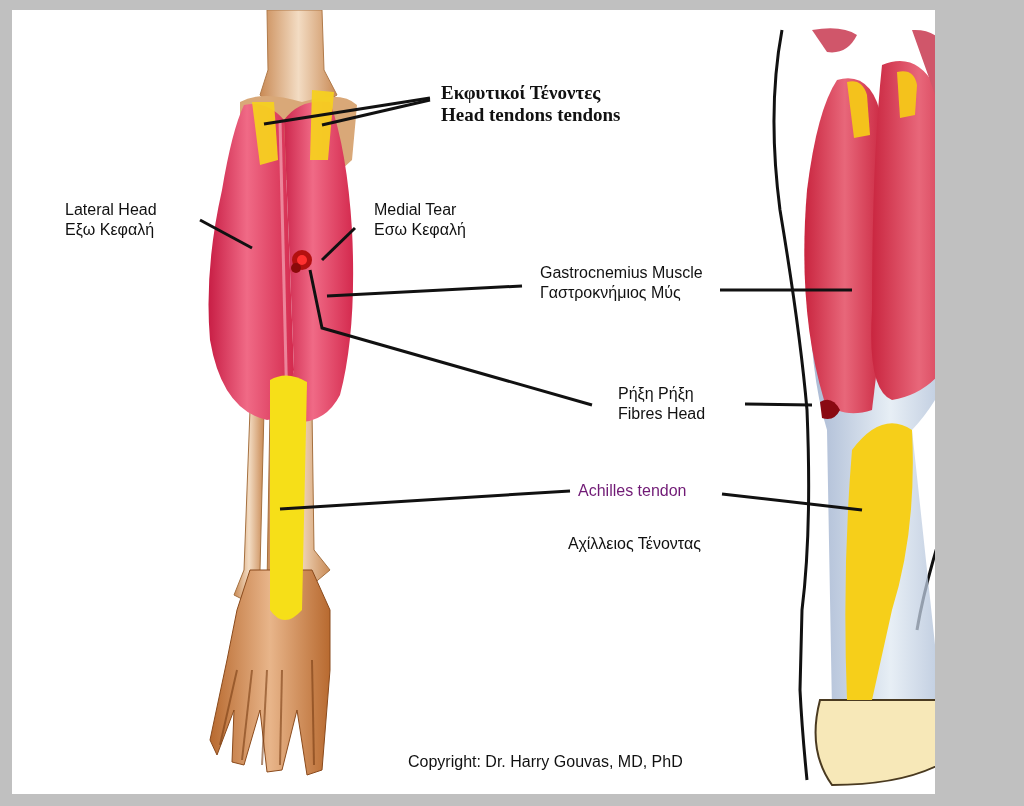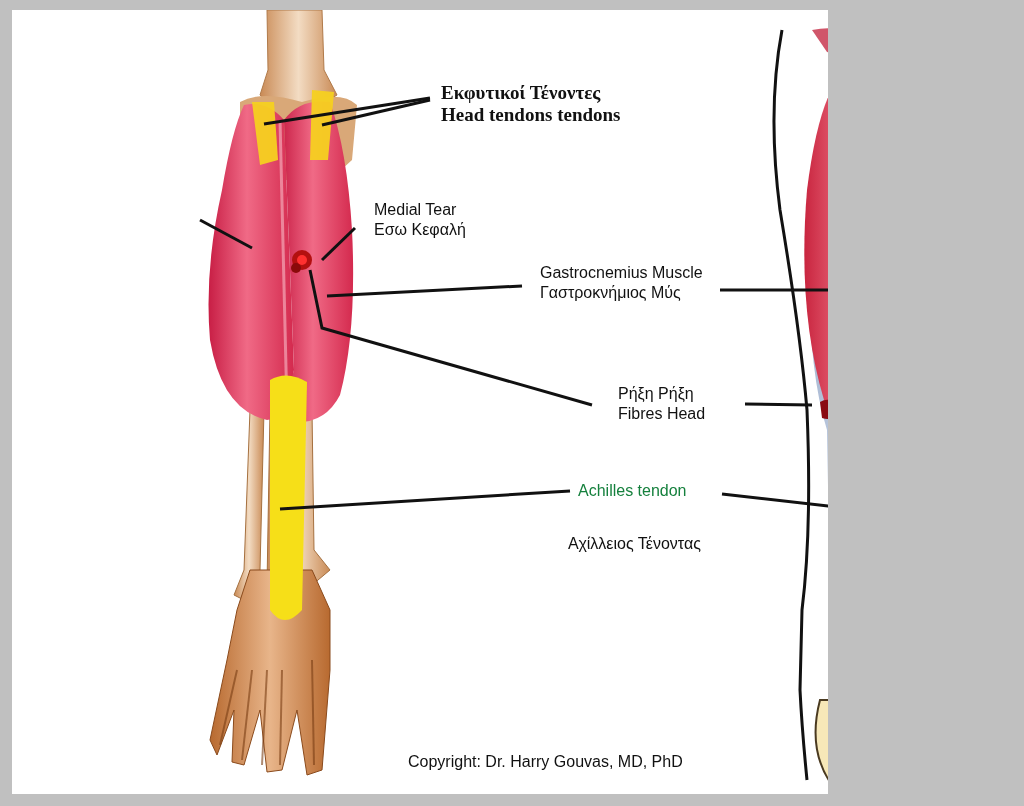--- a/index.html
+++ b/index.html
@@ -1,22 +1,22 @@
 <!DOCTYPE html>
 <html><head>
 <meta charset="utf-8">
 <style>
   html, body { margin: 0; padding: 0; }
   body { width: 1024px; height: 806px; background: #c0c0c0; position: relative; overflow: hidden; }
-  .frame { position: absolute; left: 12px; top: 10px; width: 816px; height: 784px; background: #ffffff; overflow: hidden; }
+  .frame { position: absolute; left: 12px; top: 10px; width: 923px; height: 784px; background: #ffffff; overflow: hidden; }
   .art { position: absolute; left: 0; top: 0; }
   .lbl { position: absolute; white-space: nowrap; color: #111; }
   .sans { font-family: "Liberation Sans", sans-serif; font-size: 16px; line-height: 20px; }
   .serif { font-family: "Liberation Serif", serif; font-weight: bold; font-size: 19px; line-height: 22px; }
-  .grey { color: #15803d; }
+  .grey { color: #701a75; }
 </style>
 </head>
 <body>
 
 <div class="frame">
 
   <svg class="art" width="1000" height="784" viewBox="0 0 1000 784">
     <defs>
       <linearGradient id="muscleL" x1="0" x2="1" y1="0" y2="0">
         <stop offset="0" stop-color="#c81e45"></stop>
@@ -114,20 +114,24 @@
       <line x1="558" y1="481" x2="268" y2="499"></line>
       <line x1="710" y1="484" x2="850" y2="500"></line>
     </g>
   </svg>
 
   <div class="lbl serif" style="left:429px; top:72px;">
     <div>Εκφυτικοί Τένοντες</div>
     <div>Head tendons tendons</div>
   </div>
 
+  <div class="lbl sans" style="left:53px; top:190px;">
+    <div>Lateral Head</div>
+    <div>Εξω Κεφαλή</div>
+  </div>
 
   <div class="lbl sans" style="left:362px; top:190px;">
     <div>Medial Tear</div>
     <div>Εσω Κεφαλή</div>
   </div>
 
   <div class="lbl sans" style="left:528px; top:253px;">
     <div>Gastrocnemius Muscle</div>
     <div>Γαστροκνήμιος Μύς</div>
   </div>

